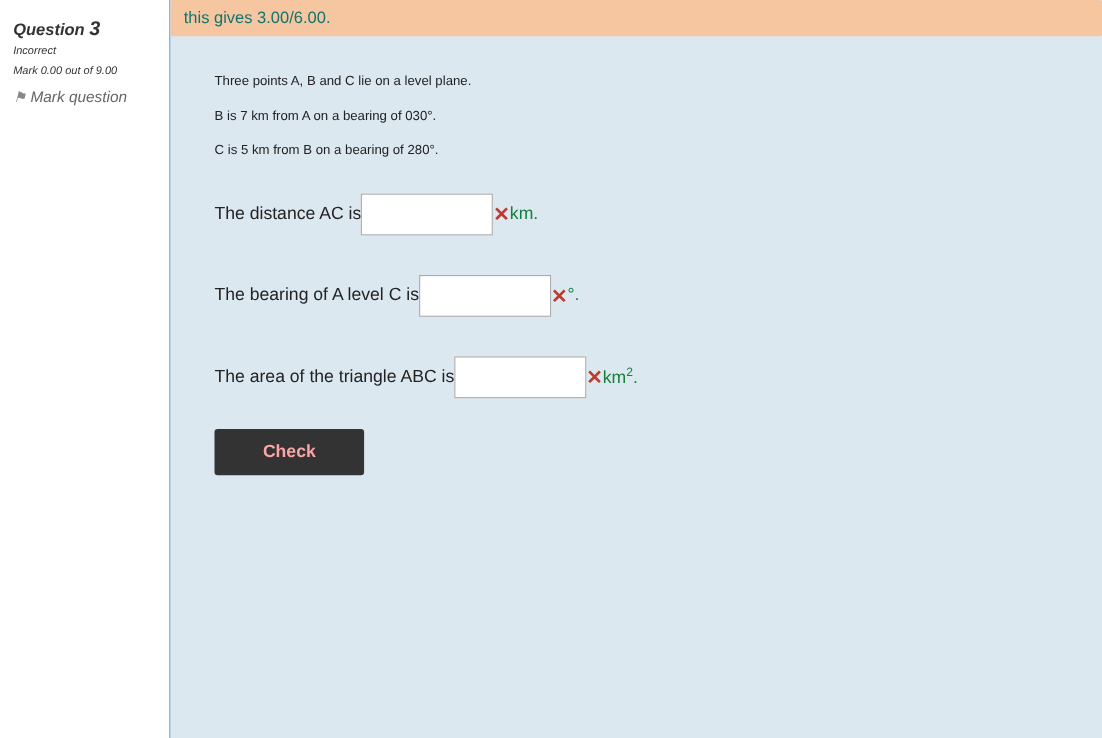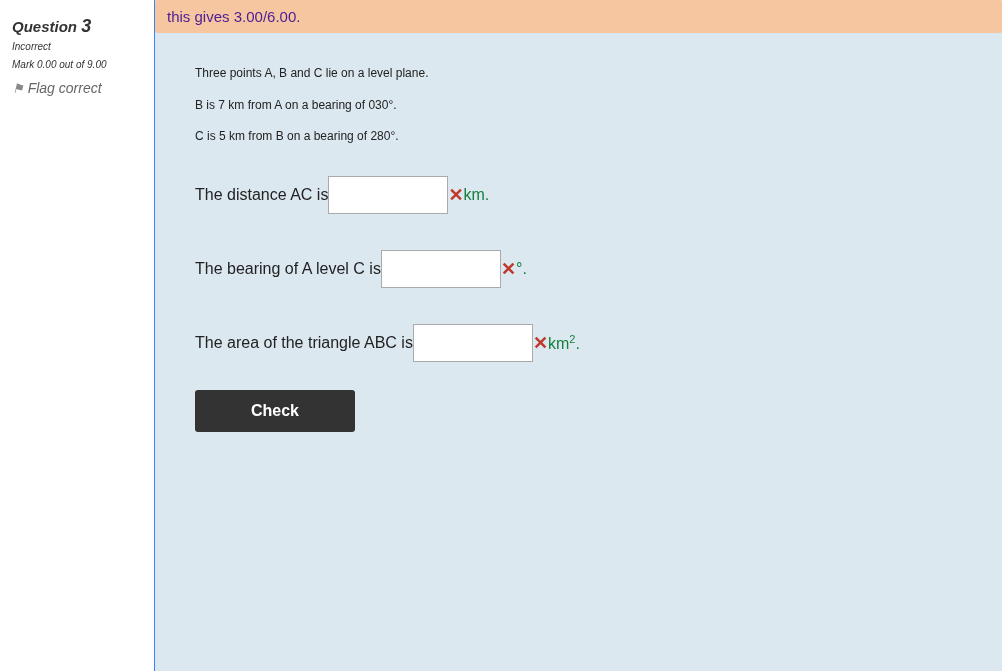--- a/index.html
+++ b/index.html
@@ -66,21 +66,21 @@
       padding: 30px 40px;
       display: flex;
       flex-direction: column;
       gap: 0;
     }
 
     .top-banner {
       background: #f5c6a0;
       padding: 8px 12px;
       font-size: 15px;
-      color: #4c1d95;
+      color: #0f766e;
       margin-bottom: 30px;
       border-radius: 2px;
       margin-top: -30px;
       margin-left: -40px;
       margin-right: -40px;
       width: calc(100% + 80px);
     }
 
     .question-text {
       font-size: 12px;
@@ -119,48 +119,48 @@
 
     .note-text {
       font-size: 15px;
       color: #222;
       margin-top: 10px;
       margin-bottom: 20px;
     }
 
     .check-button {
       background: #333;
-      color: #ffffff;
+      color: #fca5a5;
       border: none;
       padding: 12px 30px;
       font-size: 16px;
       font-weight: bold;
       cursor: pointer;
       border-radius: 3px;
-      width: 160px;
+      width: 136px;
       margin-top: 10px;
     }
 
     sup {
       font-size: 11px;
     }
   </style>
 </head>
 <body>
 
 <div class="sidebar">
   <div class="question-label">
     <span>Question</span>
     <span class="question-number">3</span>
   </div>
   <div class="incorrect-label">Incorrect</div>
   <div class="mark-label">Mark 0.00 out of 9.00</div>
   <div class="flag-question">
     <span class="flag-icon">⚑</span>
-    <span>Flag correct</span>
+    <span>Mark question</span>
   </div>
 </div>
 
 <div class="main-content">
   <div class="top-banner">this gives 3.00/6.00.</div>
 
   <div class="question-text">Three points A, B and C lie on a level plane.</div>
   <div class="question-text">B is 7 km from A on a bearing of 030°.</div>
   <div class="question-text">C is 5 km from B on a bearing of 280°.</div>
 

